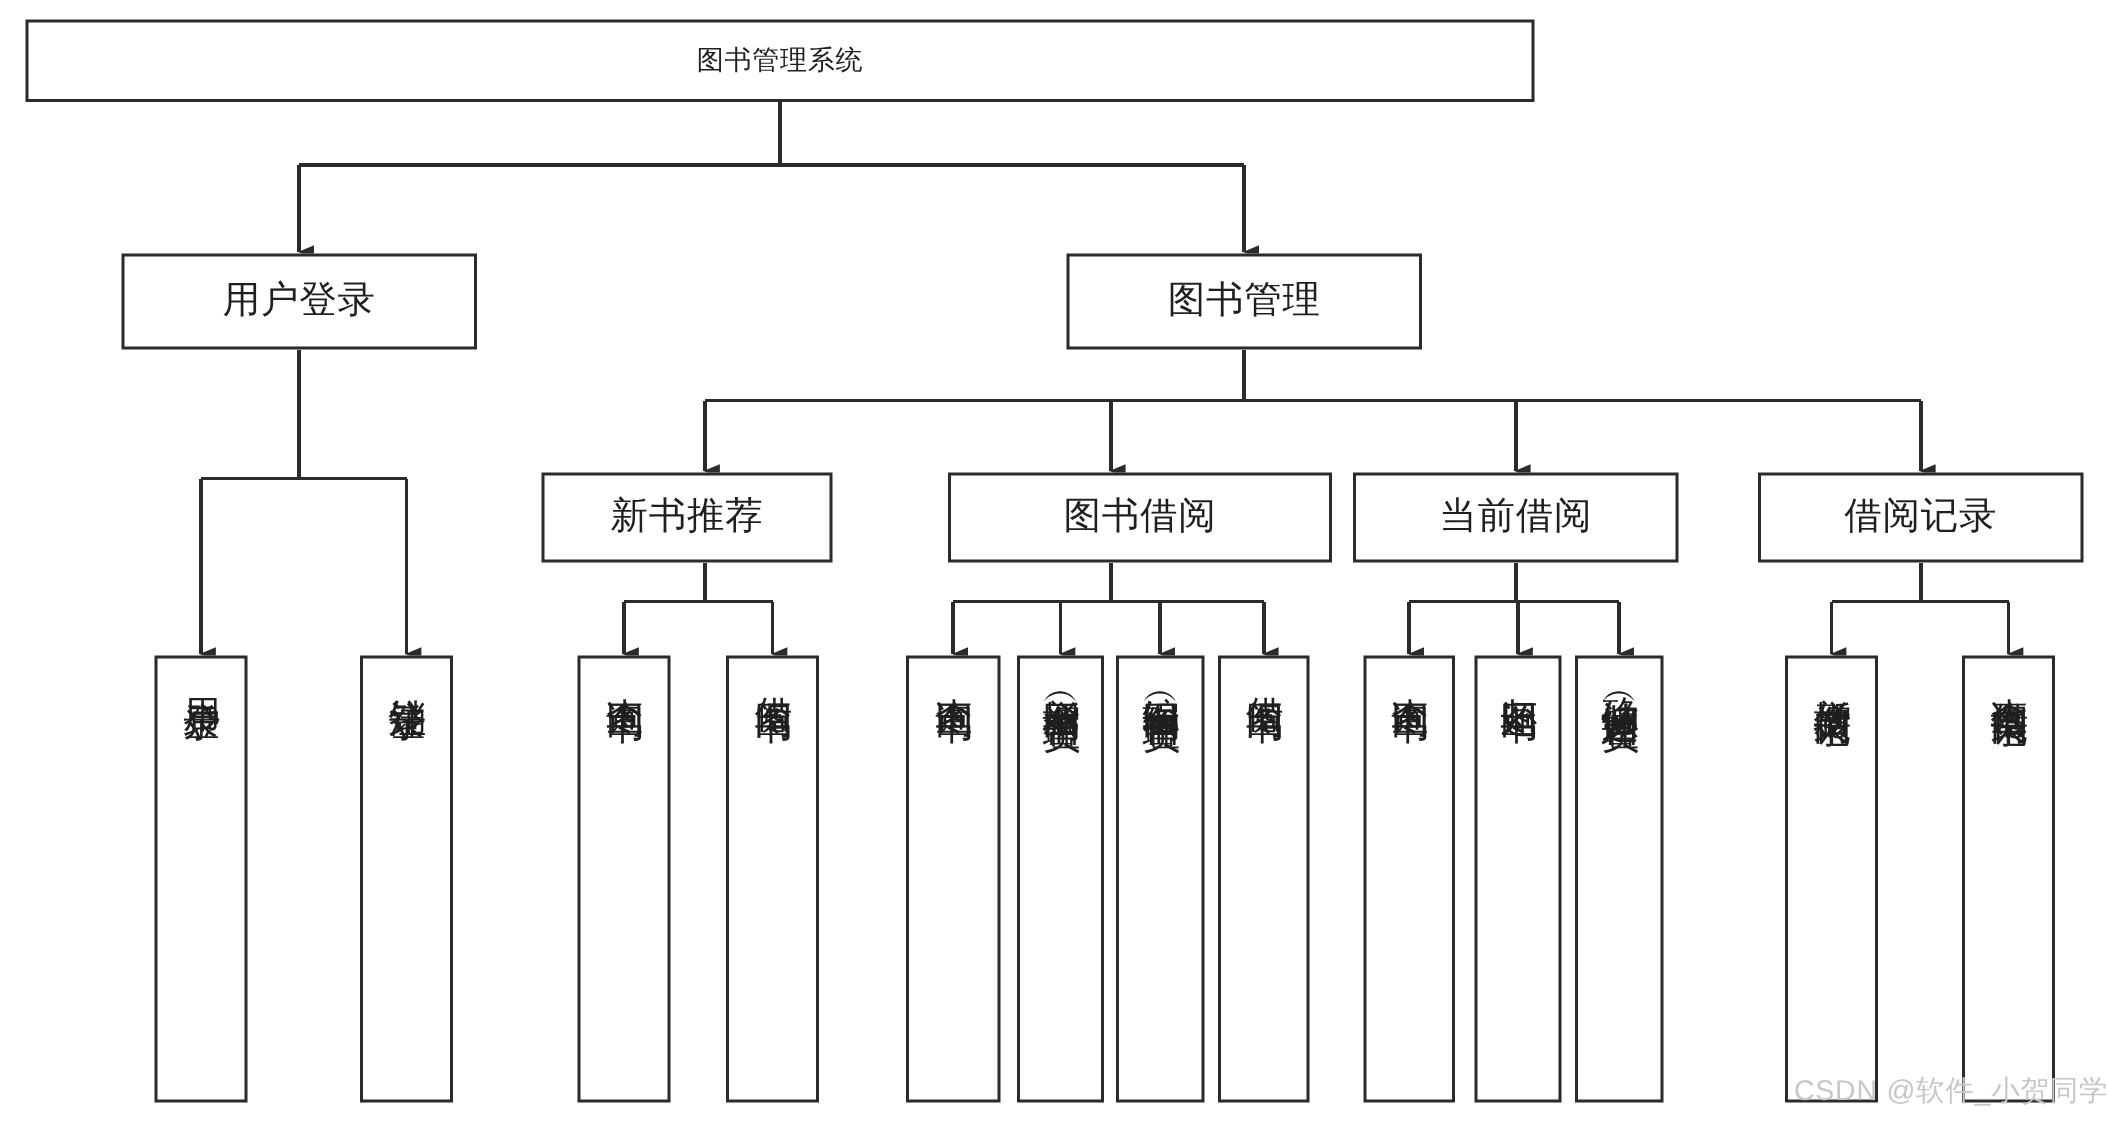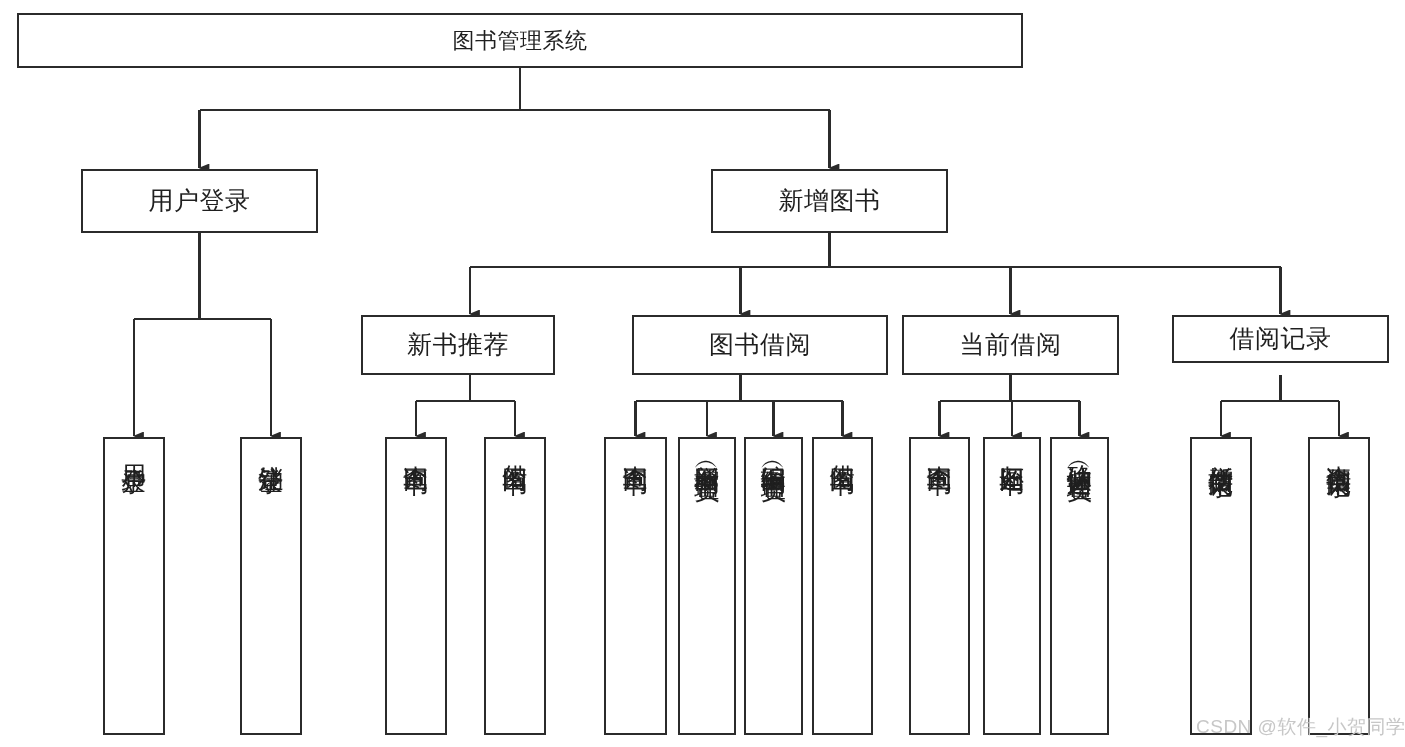--- a/index.html
+++ b/index.html
@@ -40,21 +40,21 @@
     text-align: center;
     line-height: 1.18;
     white-space: pre-wrap;
   }
   
   .node.horizontal .node-label {
     font-size: 25px;
     letter-spacing: 0.5px;
   }
   .node.root .node-label {
-    font-size: 22px;
+    font-size: 18px;
   }
   
   .node.vertical {
     align-items: flex-start;
     justify-content: center;
     padding-top: 6px;
   }
   .node.vertical .node-label {
     writing-mode: vertical-rl;
     text-orientation: upright;
@@ -117,32 +117,32 @@
       <line x1="1339" y1="401" x2="1339" y2="436" stroke="#2b2b2b" stroke-width="2.5" shape-rendering="crispEdges" marker-end="url(#arrow)"></line>
     </svg>
   <div id="node-layer">
       <div class="node horizontal root" id="node-root" style="left: 17px; top: 13px; width: 1006px; height: 55px;">
         <span class="node-label">图书管理系统</span>
       </div>
       <div class="node horizontal" id="node-user-login" style="left: 81px; top: 169px; width: 237px; height: 64px;">
         <span class="node-label">用户登录</span>
       </div>
       <div class="node horizontal" id="node-book-mgmt" style="left: 711px; top: 169px; width: 237px; height: 64px;">
-        <span class="node-label">新增图书</span>
+        <span class="node-label">图书管理</span>
       </div>
       <div class="node horizontal" id="node-new-book-rec" style="left: 361px; top: 315px; width: 194px; height: 60px;">
         <span class="node-label">新书推荐</span>
       </div>
       <div class="node horizontal" id="node-book-borrow" style="left: 632px; top: 315px; width: 256px; height: 60px;">
         <span class="node-label">图书借阅</span>
       </div>
       <div class="node horizontal" id="node-current-borrow" style="left: 902px; top: 315px; width: 217px; height: 60px; font-family: Liberation Serif, serif;">
         <span class="node-label">当前借阅</span>
       </div>
-      <div class="node horizontal" id="node-borrow-record" style="left: 1172px; top: 315px; width: 217px; height: 48px;">
+      <div class="node horizontal" id="node-borrow-record" style="left: 1172px; top: 315px; width: 217px; height: 60px;">
         <span class="node-label">借阅记录</span>
       </div>
       <div class="node vertical" id="node-leaf-user-login" style="left: 103px; top: 437px; width: 62px; height: 298px;">
         <span class="node-label">用户登录</span>
       </div>
       <div class="node vertical" id="node-leaf-logout" style="left: 240px; top: 437px; width: 62px; height: 298px;">
         <span class="node-label">注销登录</span>
       </div>
       <div class="node vertical" id="node-leaf-query-book-1" style="left: 385px; top: 437px; width: 62px; height: 298px;">
         <span class="node-label">查询图书</span>

